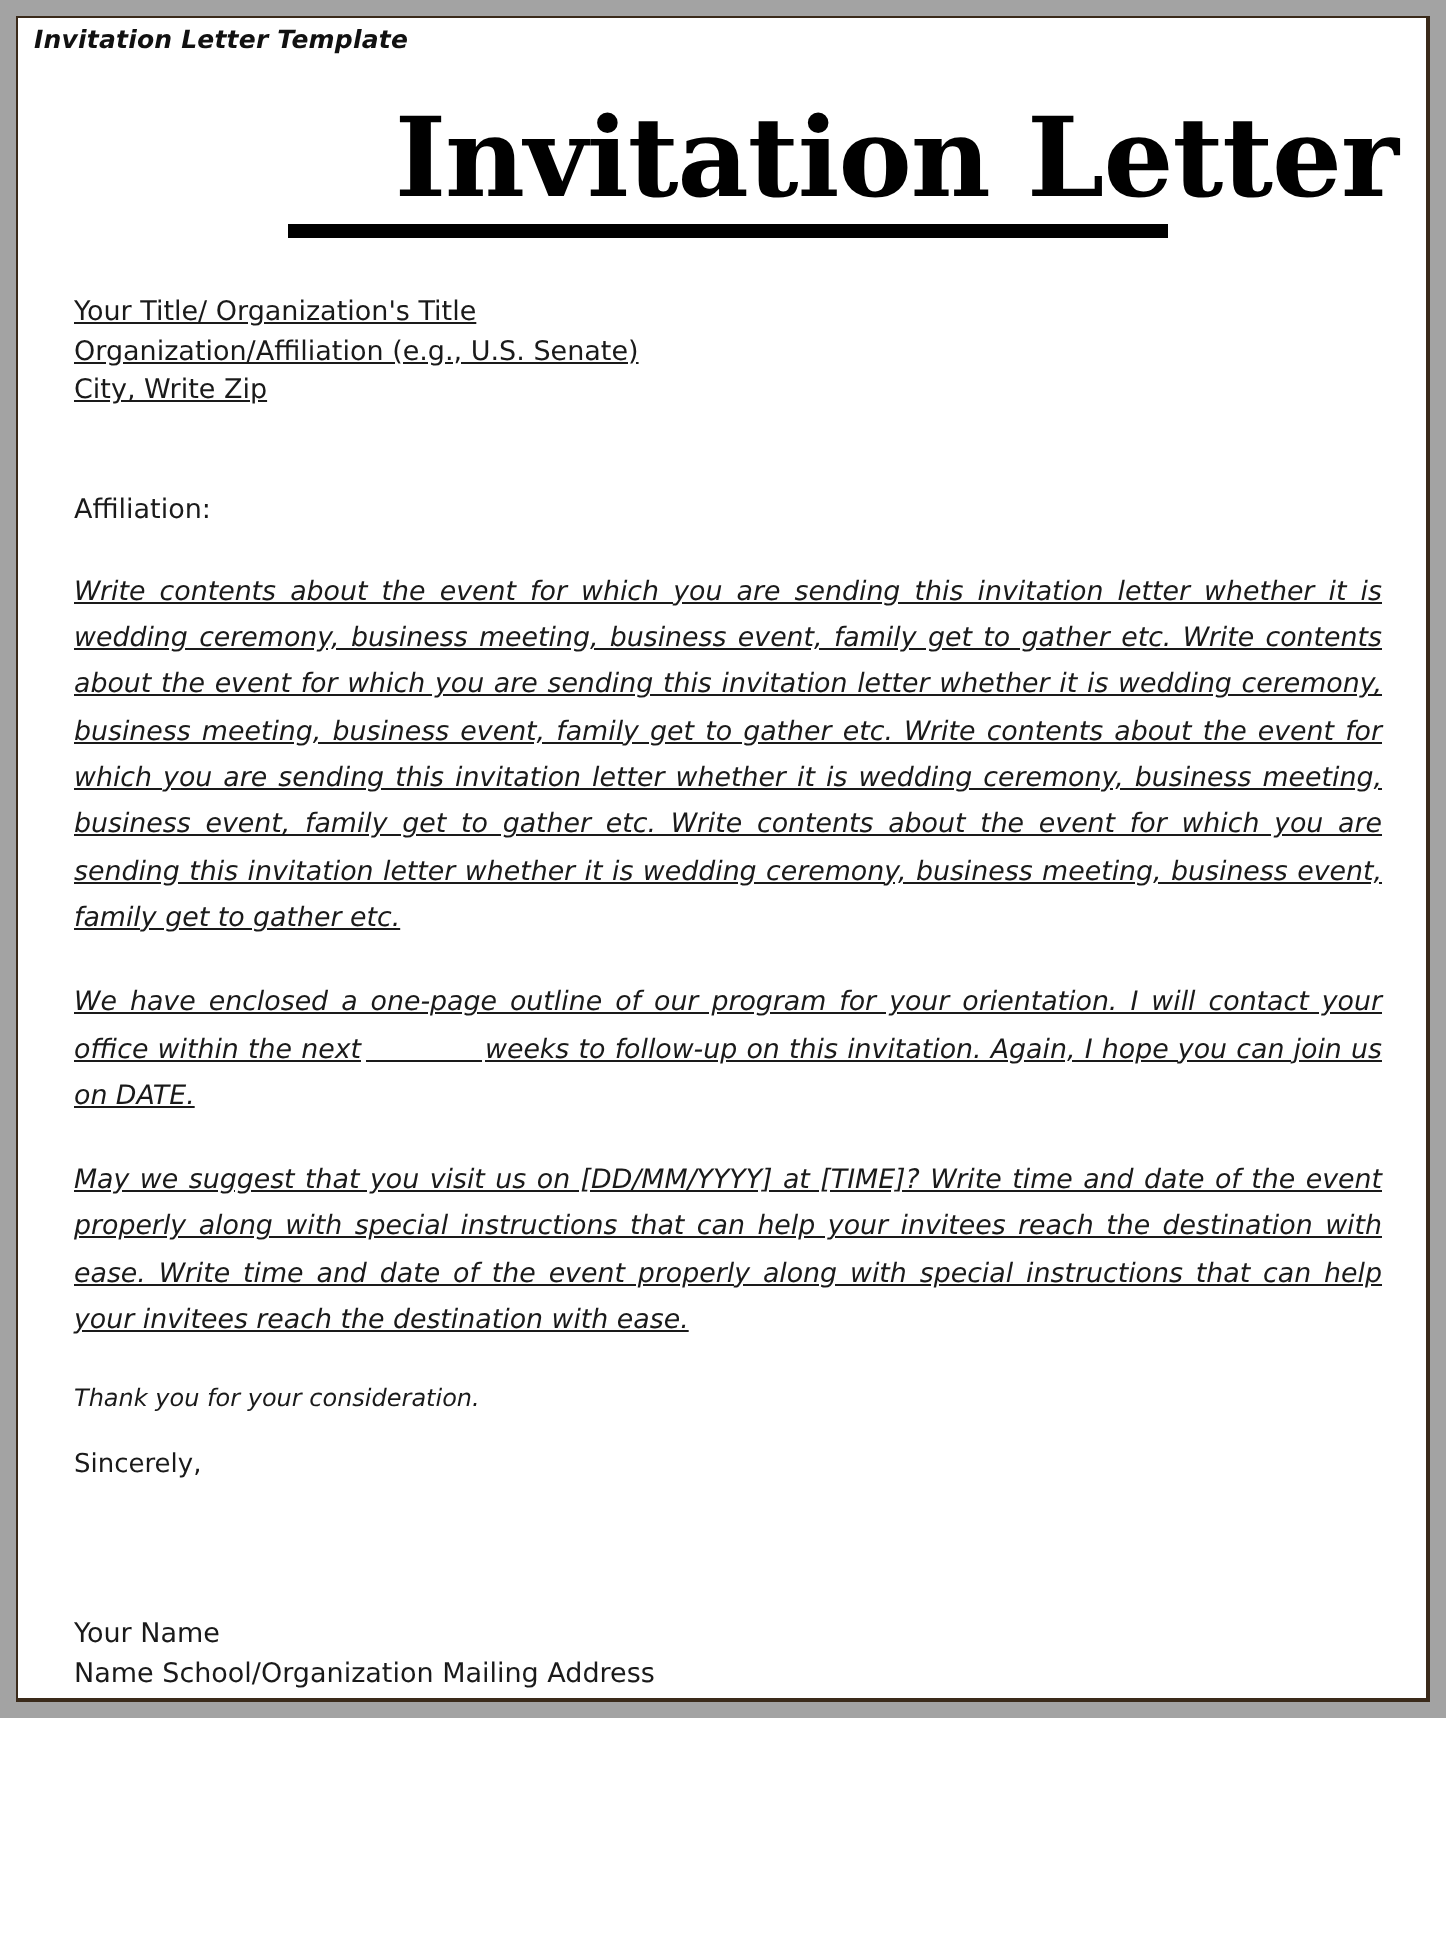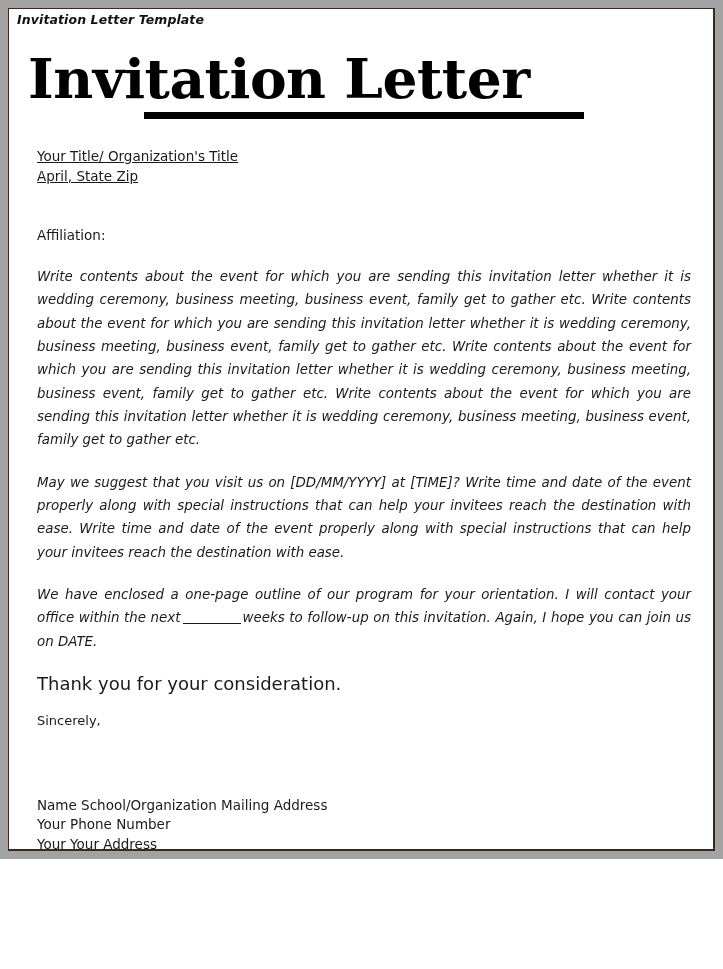--- a/index.html
+++ b/index.html
@@ -50,21 +50,21 @@
     right: 14px;
     top: 28px;
   }
 
   .doc-title {
     font-family: "DejaVu Serif", serif;
     font-weight: bold;
     font-size: 55px;
     line-height: 1.0;
     color: #000000;
-    text-align: left;
+    text-align: right;
     letter-spacing: -0.5px;
     margin: 0;
     padding-top: 14px;
   }
 
   .title-rule {
     height: 7px;
     background: #000000;
     width: 440px;
     margin: 6px auto 0 auto;
@@ -98,35 +98,37 @@
     color: #1a1a1a;
   }
 
   .para {
     margin-top: 19px;
     font-style: italic;
     font-size: 13.4px;
     line-height: 1.74;
     text-align: justify;
     color: #1a1a1a;
+    text-decoration: underline;
   }
 
   .para.first { margin-top: 22px; }
 
   .blank-fill {
     display: inline-block;
     width: 58px;
     border-bottom: 1.5px solid #1a1a1a;
     vertical-align: -2px;
     margin: 0 2px;
   }
 
   .thanks {
     margin-top: 20px;
-    font-size: 18px;
+    font-style: italic;
+    font-size: 12px;
     color: #1a1a1a;
   }
 
   .closing {
     margin-top: 19px;
     font-size: 13px;
     color: #1a1a1a;
   }
 
   .sign-block {
@@ -149,36 +151,38 @@
     <div class="content">
 
       <h1 class="doc-title">Invitation Letter</h1>
       <div class="title-rule"></div>
 
       <div class="body-area">
 
 
         <div class="addr-block">
           <div>Your Title/ Organization's Title</div>
-          <div>April, State Zip</div>
+          <div>Organization/Affiliation (e.g., U.S. Senate)</div>
+          <div>City, Write Zip</div>
         </div>
 
         <div class="salutation">Affiliation:</div>
 
         <p class="para first">Write contents about the event for which you are sending this invitation letter whether it is wedding ceremony, business meeting, business event, family get to gather etc. Write contents about the event for which you are sending this invitation letter whether it is wedding ceremony, business meeting, business event, family get to gather etc. Write contents about the event for which you are sending this invitation letter whether it is wedding ceremony, business meeting, business event, family get to gather etc. Write contents about the event for which you are sending this invitation letter whether it is wedding ceremony, business meeting, business event, family get to gather etc.</p>
 
+        <p class="para"><span>We have enclosed a one-page outline of our program for your orientation.  I will contact your office within the next</span><span class="blank-fill"></span><span>weeks to follow-up on this invitation.  Again, I hope you can join us on DATE.</span></p>
+
         <p class="para">May we suggest that you visit us on [DD/MM/YYYY] at [TIME]?  Write time and date of the event properly along with special instructions that can help your invitees reach the destination with ease. Write time and date of the event properly along with special instructions that can help your invitees reach the destination with ease.</p>
-
-        <p class="para"><span>We have enclosed a one-page outline of our program for your orientation.  I will contact your office within the next</span><span class="blank-fill"></span><span>weeks to follow-up on this invitation.  Again, I hope you can join us on DATE.</span></p>
 
         <div class="thanks">Thank you for your consideration.</div>
 
         <div class="closing">Sincerely,</div>
 
         <div class="sign-block">
+          <div>Your Name</div>
           <div>Name School/Organization Mailing Address</div>
           <div>Your Phone Number</div>
           <div>Your Your Address</div>
         </div>
 
       </div>
     </div>
   </div>
 </div>
 

